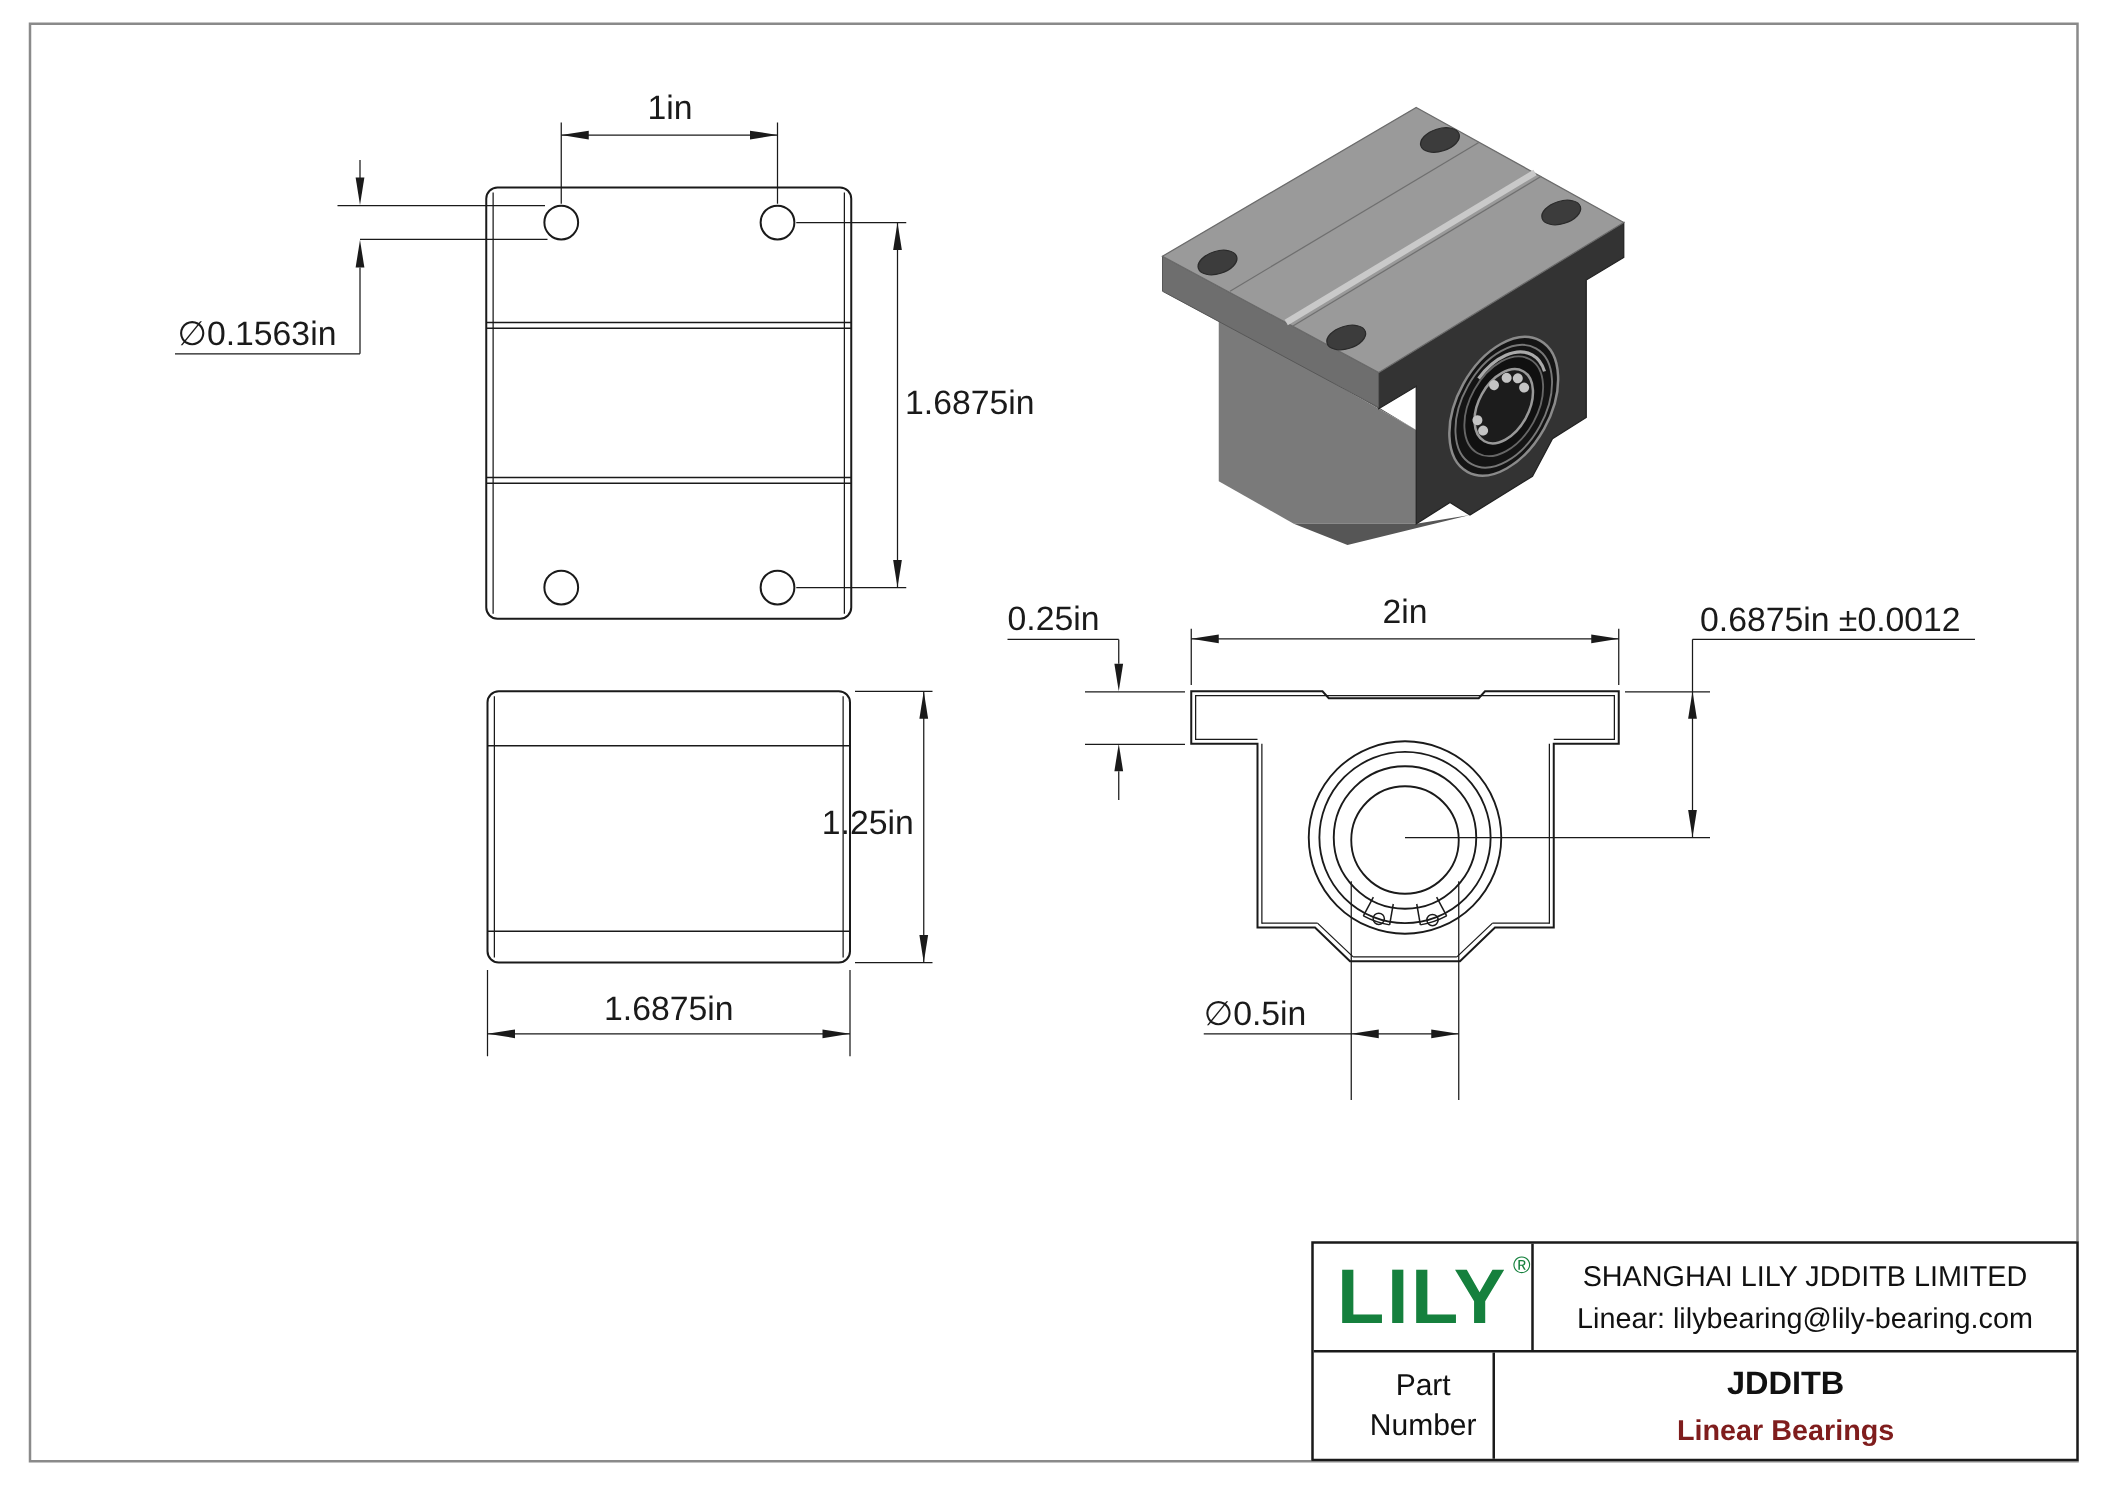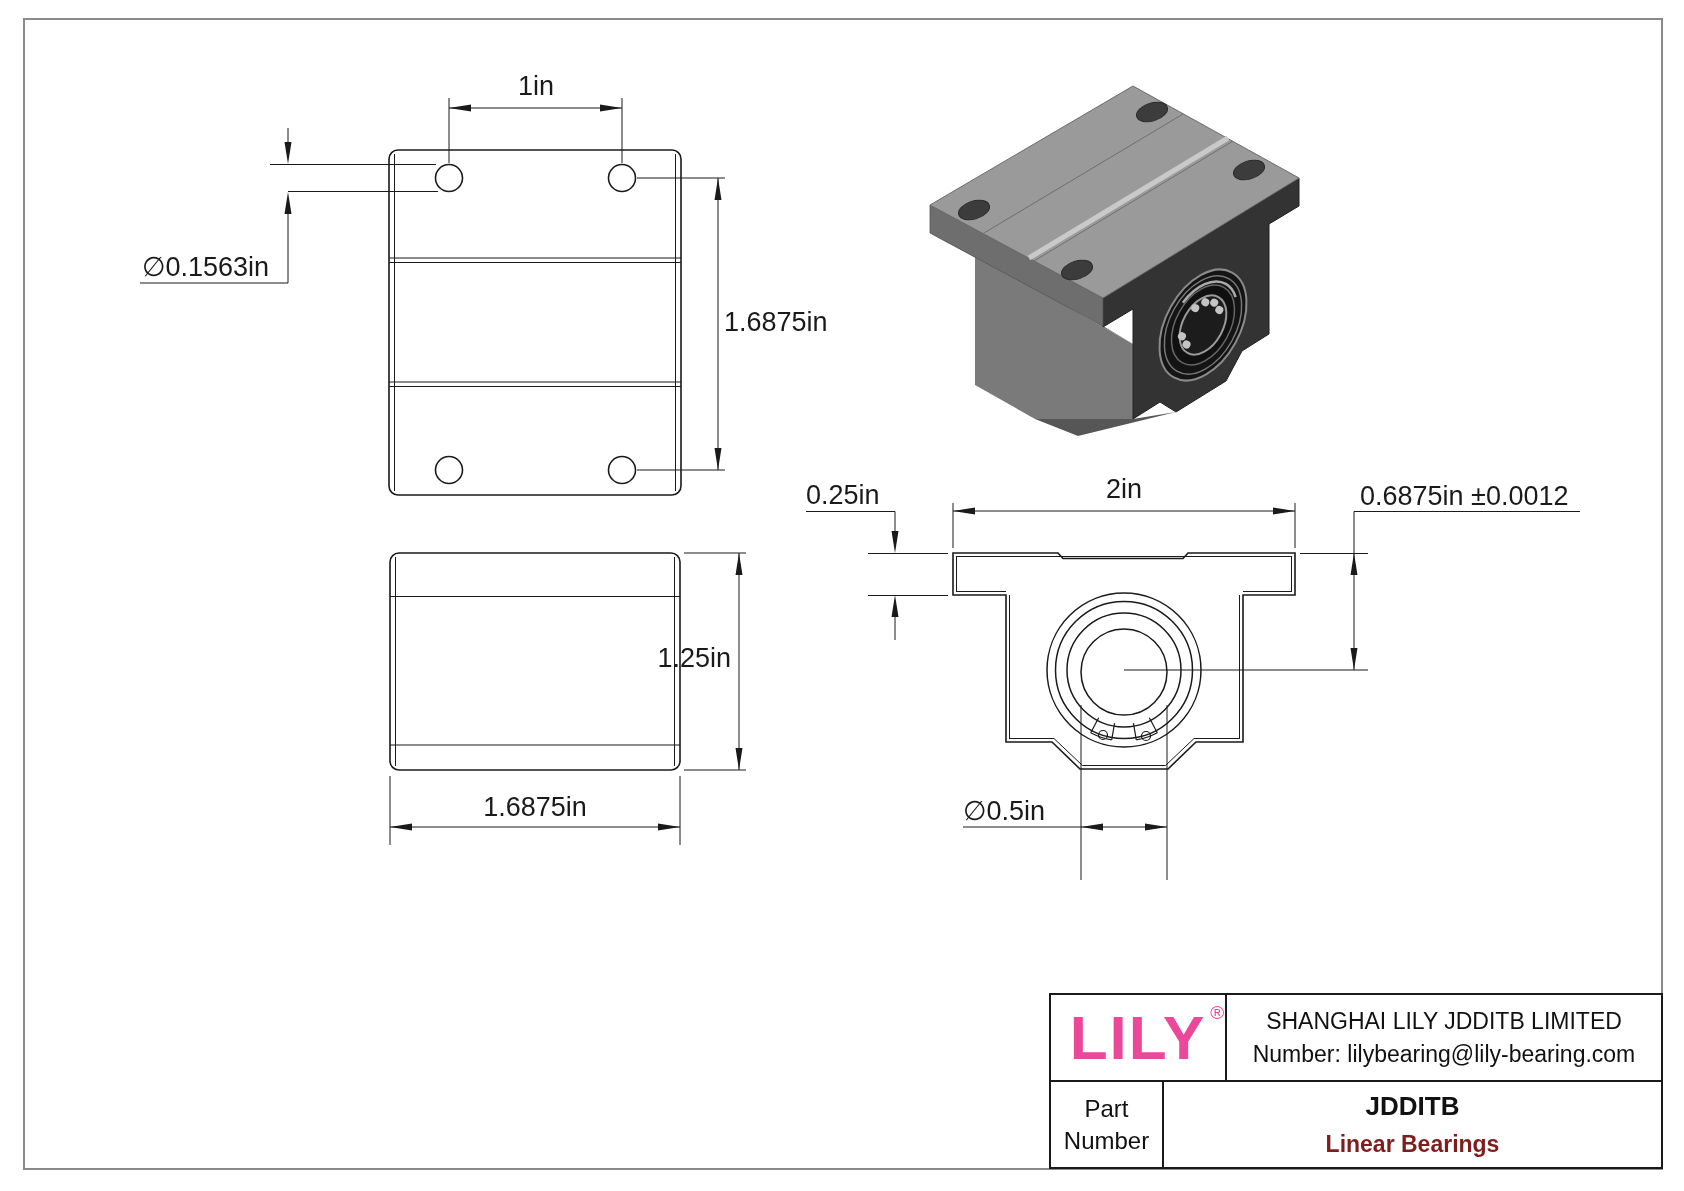--- a/index.html
+++ b/index.html
@@ -7,29 +7,29 @@
         font-family:"Liberation Sans", sans-serif;}
   #page-border{position:absolute;left:23px;top:18px;width:1640px;height:1152px;
         border:2px solid #8a8a8a;box-sizing:border-box;}
   #drawing-svg{position:absolute;left:0;top:0;}
   svg text{font-family:"Liberation Sans", sans-serif;fill:#1a1a1a;}
   .dim{font-size:27px;}
   
   #title-block{position:absolute;left:1049px;top:993px;width:614px;height:176px;
         border:2px solid #1a1a1a;box-sizing:border-box;background:#fff;}
   .tb-row1{display:flex;height:87px;box-sizing:border-box;border-bottom:2px solid #1a1a1a;}
-  .tb-row2{display:flex;height:85px;box-sizing:border-box;}
+  .tb-row2{display:flex;height:85px;box-sizing:border-box;margin-left:32px;}
   .tb-logo-cell{width:176px;box-sizing:border-box;border-right:2px solid #1a1a1a;
         display:flex;align-items:center;justify-content:center;}
   .tb-company-cell{flex:1;display:flex;flex-direction:column;align-items:center;justify-content:center;gap:6px;}
   .tb-partlabel-cell{width:113px;box-sizing:border-box;border-right:2px solid #1a1a1a;
         display:flex;align-items:center;justify-content:center;text-align:center;
         font-size:24px;line-height:1.3;color:#111;padding:0 14px;}
   .tb-part-cell{flex:1;display:flex;flex-direction:column;align-items:center;justify-content:center;gap:9px;font-weight:bold;}
-  .logo-text{font-size:62px;font-weight:bold;letter-spacing:2px;color:#ec4899;position:relative;line-height:1;}
+  .logo-text{font-size:62px;font-weight:bold;letter-spacing:2px;color:#15803d;position:relative;line-height:1;}
   .logo-reg{font-size:19px;font-weight:normal;position:absolute;top:-4px;right:-20px;}
   .company-line{font-size:23px;color:#111;}
   .email-line{font-size:23px;color:#111;}
   .part-number{font-size:26px;color:#111;}
   .part-category{font-size:23px;color:#7f1d1d;}
 </style>
 </head>
 <body>
 
 <div id="page">
@@ -224,21 +224,21 @@
 
   <div id="title-block">
     <div class="tb-row1">
       <div class="tb-logo-cell">
         <div class="logo-text">
           <span>LILY</span><span class="logo-reg">®</span>
         </div>
       </div>
       <div class="tb-company-cell">
         <div class="company-line">SHANGHAI LILY JDDITB LIMITED</div>
-        <div class="email-line">Number: lilybearing@lily-bearing.com</div>
+        <div class="email-line">Linear: lilybearing@lily-bearing.com</div>
       </div>
     </div>
     <div class="tb-row2">
       <div class="tb-partlabel-cell">Part Number</div>
       <div class="tb-part-cell">
         <div class="part-number">JDDITB</div>
         <div class="part-category">Linear Bearings</div>
       </div>
     </div>
   </div>

